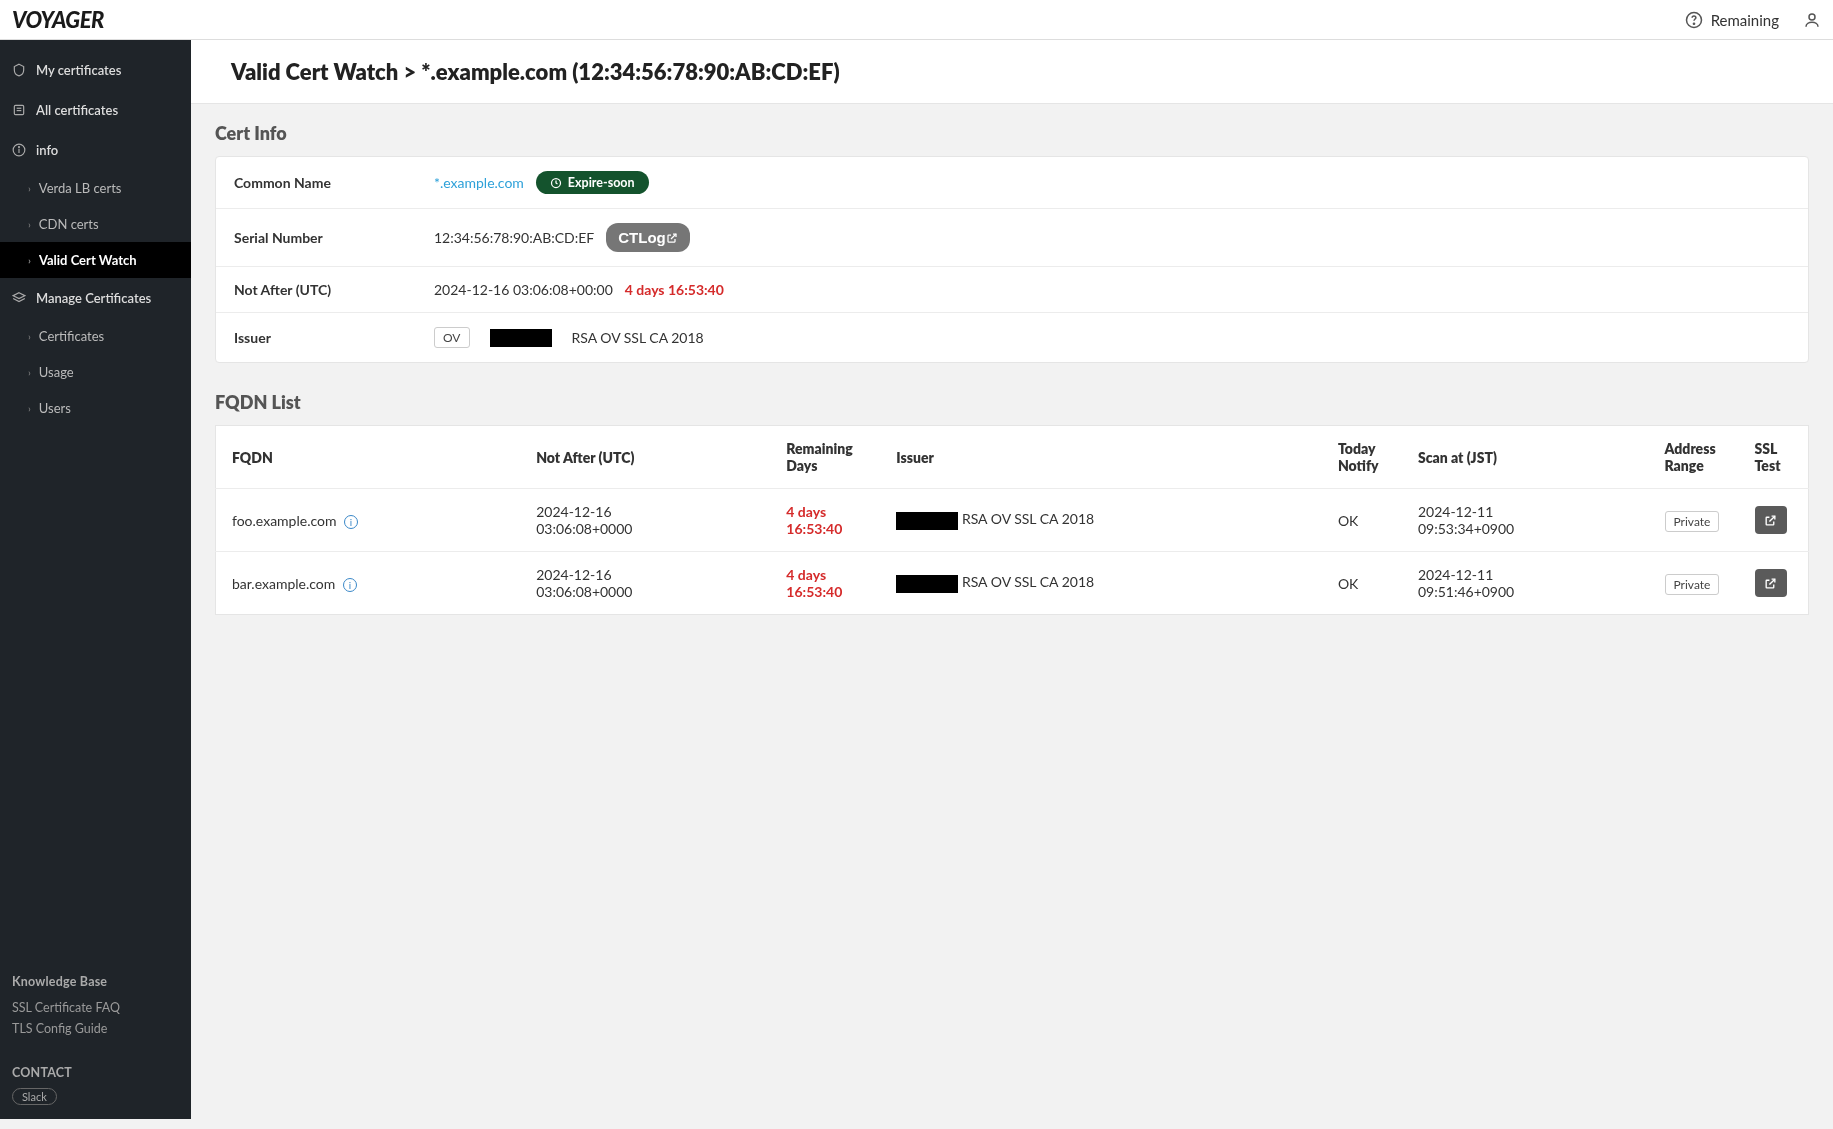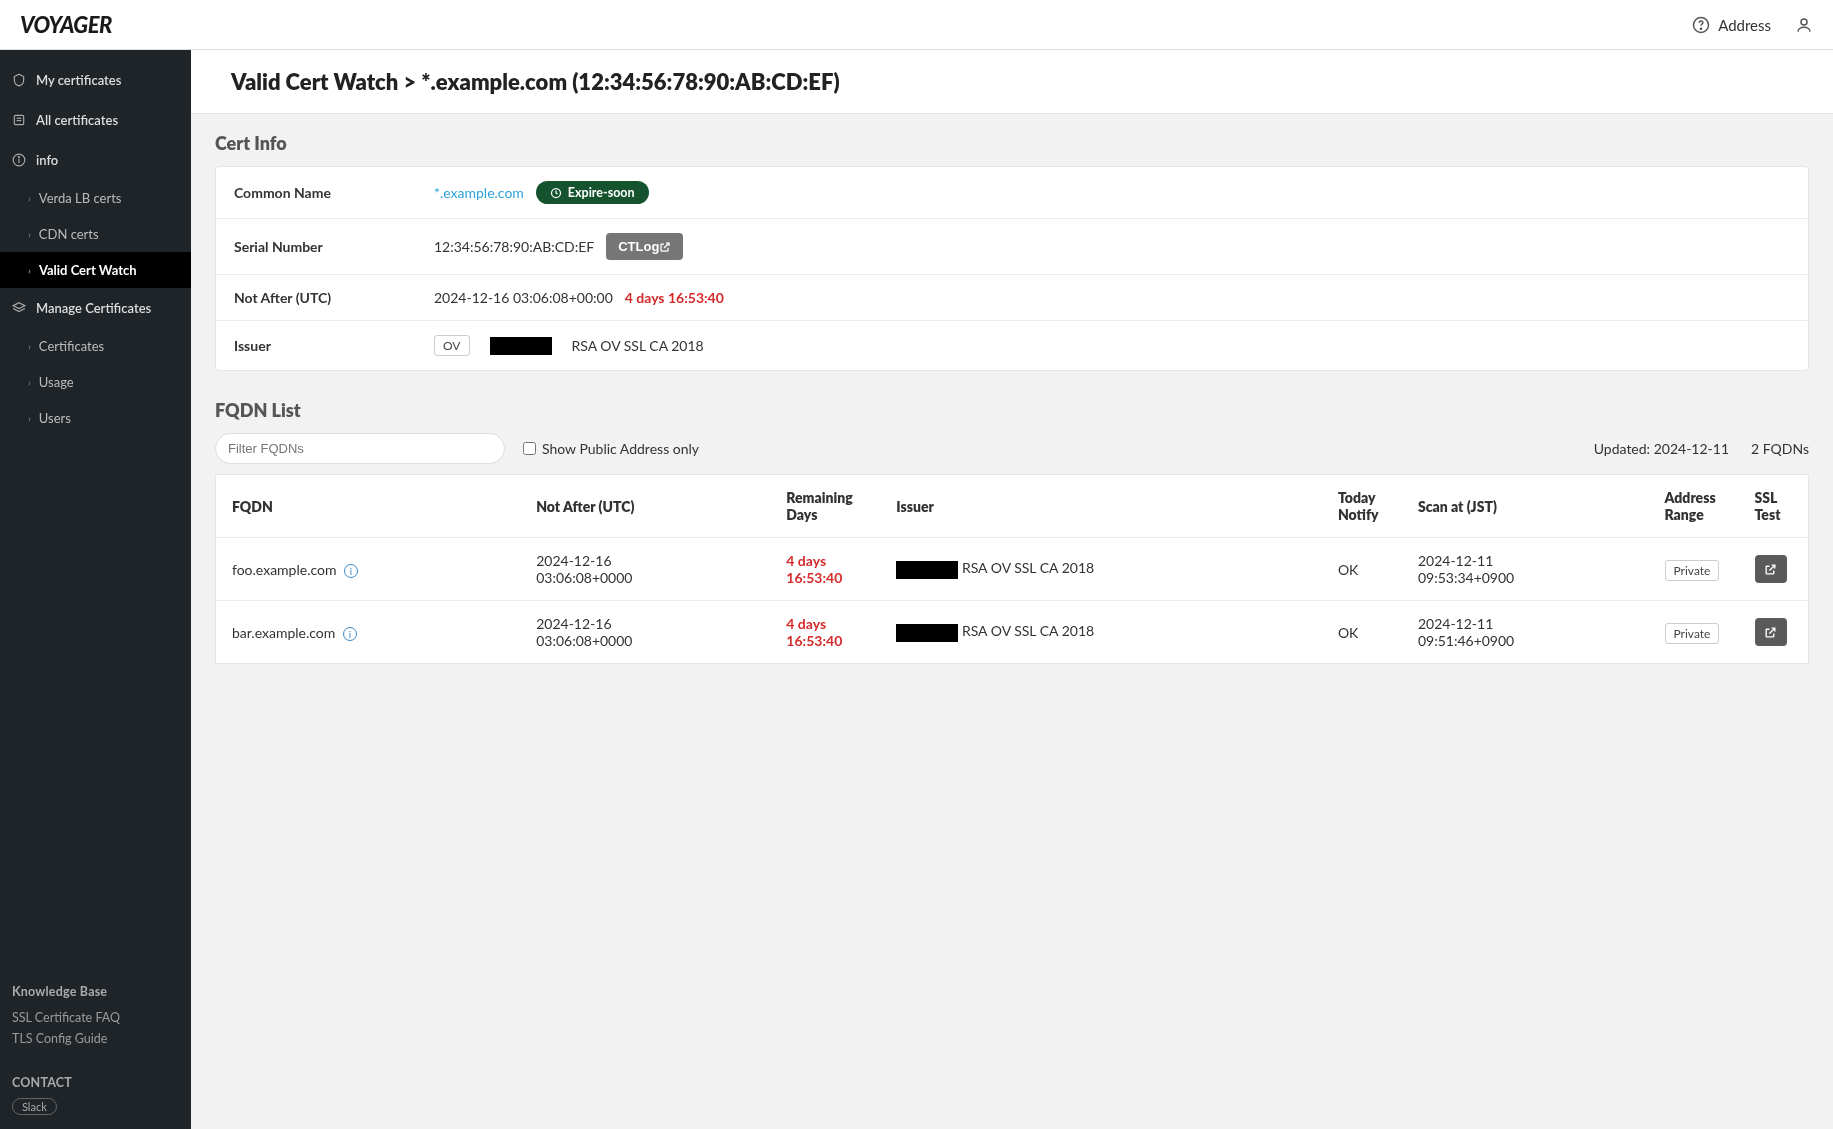--- a/index.html
+++ b/index.html
@@ -3,26 +3,26 @@
 <meta charset="utf-8">
 <style>
 * { box-sizing: border-box; margin: 0; padding: 0; }
 body {
   font-family: 'Lato', 'Helvetica Neue', Arial, sans-serif;
   font-size: 14px;
   color: #333;
   background: #f2f2f2;
 }
 .topbar {
-  height: 50px;
+  height: 40px;
   background: #fff;
   border-bottom: 1px solid #ddd;
   display: flex;
   align-items: center;
-  padding: 0 20px;
+  padding: 0 12px;
   justify-content: space-between;
 }
 .brand {
   font-size: 22px;
   font-weight: 900;
   letter-spacing: -0.5px;
   font-style: italic;
   color: #1a1a1a;
 }
 .top-right { display: flex; align-items: center; gap: 24px; }
@@ -85,22 +85,22 @@
 .info-row:last-child { border-bottom: none; }
 .info-label { width: 200px; font-weight: 700; color: #333; font-size: 14px; }
 .info-value { flex: 1; display: flex; align-items: center; gap: 12px; flex-wrap: wrap; }
 .link-text { color: #2ea1d9; cursor: pointer; }
 .pill {
   background: #14532d; color: #fff; border-radius: 14px;
   padding: 4px 14px; font-size: 12.5px; display: inline-flex; align-items: center; gap: 6px;
   font-weight: 700;
 }
 .btn-grey {
-  background: #767676; color: #fff; border: none; border-radius: 4px;
-  padding: 6px 12px; font-size: 13px; display: inline-flex; align-items: center; 
+  background: #767676; color: #fff; border: none; border-radius: 12px;
+  padding: 6px 12px; font-size: 15px; display: inline-flex; align-items: center; 
   cursor: pointer; font-weight: 600;
 }
 .btn-dark-sm {
   background: #5a5a5a; color: #fff; border: none; border-radius: 4px;
   width: 32px; height: 28px; display: inline-flex; align-items: center; justify-content: center;
   cursor: pointer;
 }
 .badge-sm {
   border: 1px solid #ccc; color: #444; border-radius: 3px;
   padding: 2px 8px; font-size: 12px;
@@ -136,21 +136,21 @@
   <div class="brand">VOYAGER</div>
   <div class="top-right">
     <div class="question-link">
       <span class="icon">
         <svg width="18" height="18" viewBox="0 0 24 24" fill="none" stroke="#555" stroke-width="2">
             <circle cx="12" cy="12" r="10"></circle>
             <path d="M9.5 9a2.5 2.5 0 115 0c0 1.5-2.5 2-2.5 4"></path>
             <circle cx="12" cy="17" r="0.8" fill="#555"></circle>
           </svg>
       </span>
-      <span>Address</span>
+      <span>Remaining</span>
     </div>
     <span class="icon">
       <svg width="18" height="18" viewBox="0 0 24 24" fill="none" stroke="#555" stroke-width="2">
           <circle cx="12" cy="8" r="4"></circle>
           <path d="M4 21c0-4 4-6 8-6s8 2 8 6"></path>
         </svg>
     </span>
   </div>
 </div>
 
@@ -281,31 +281,20 @@
             <span class="badge-sm">OV</span>
             <span class="redact"></span>
             <span>RSA OV SSL CA 2018</span>
           </div>
         </div>
       </div>
     </div>
 
     <div class="section">
       <div class="section-title">FQDN List</div>
-      <div class="fqdn-bar">
-        <input class="filter-input" placeholder="Filter FQDNs" style="">
-        <label class="cb-label">
-          <input type="checkbox" style="">
-          <span>Show Public Address only</span>
-        </label>
-        <div class="right">
-          <span>Updated: 2024-12-11</span>
-          <span>2 FQDNs</span>
-        </div>
-      </div>
 
       <table class="table">
         <thead>
           <tr>
             <th>FQDN</th>
             <th>Not After (UTC)</th>
             <th style="width:110px">Remaining Days</th>
             <th>Issuer</th>
             <th style="width:80px">Today Notify</th>
             <th>Scan at (JST)</th>

